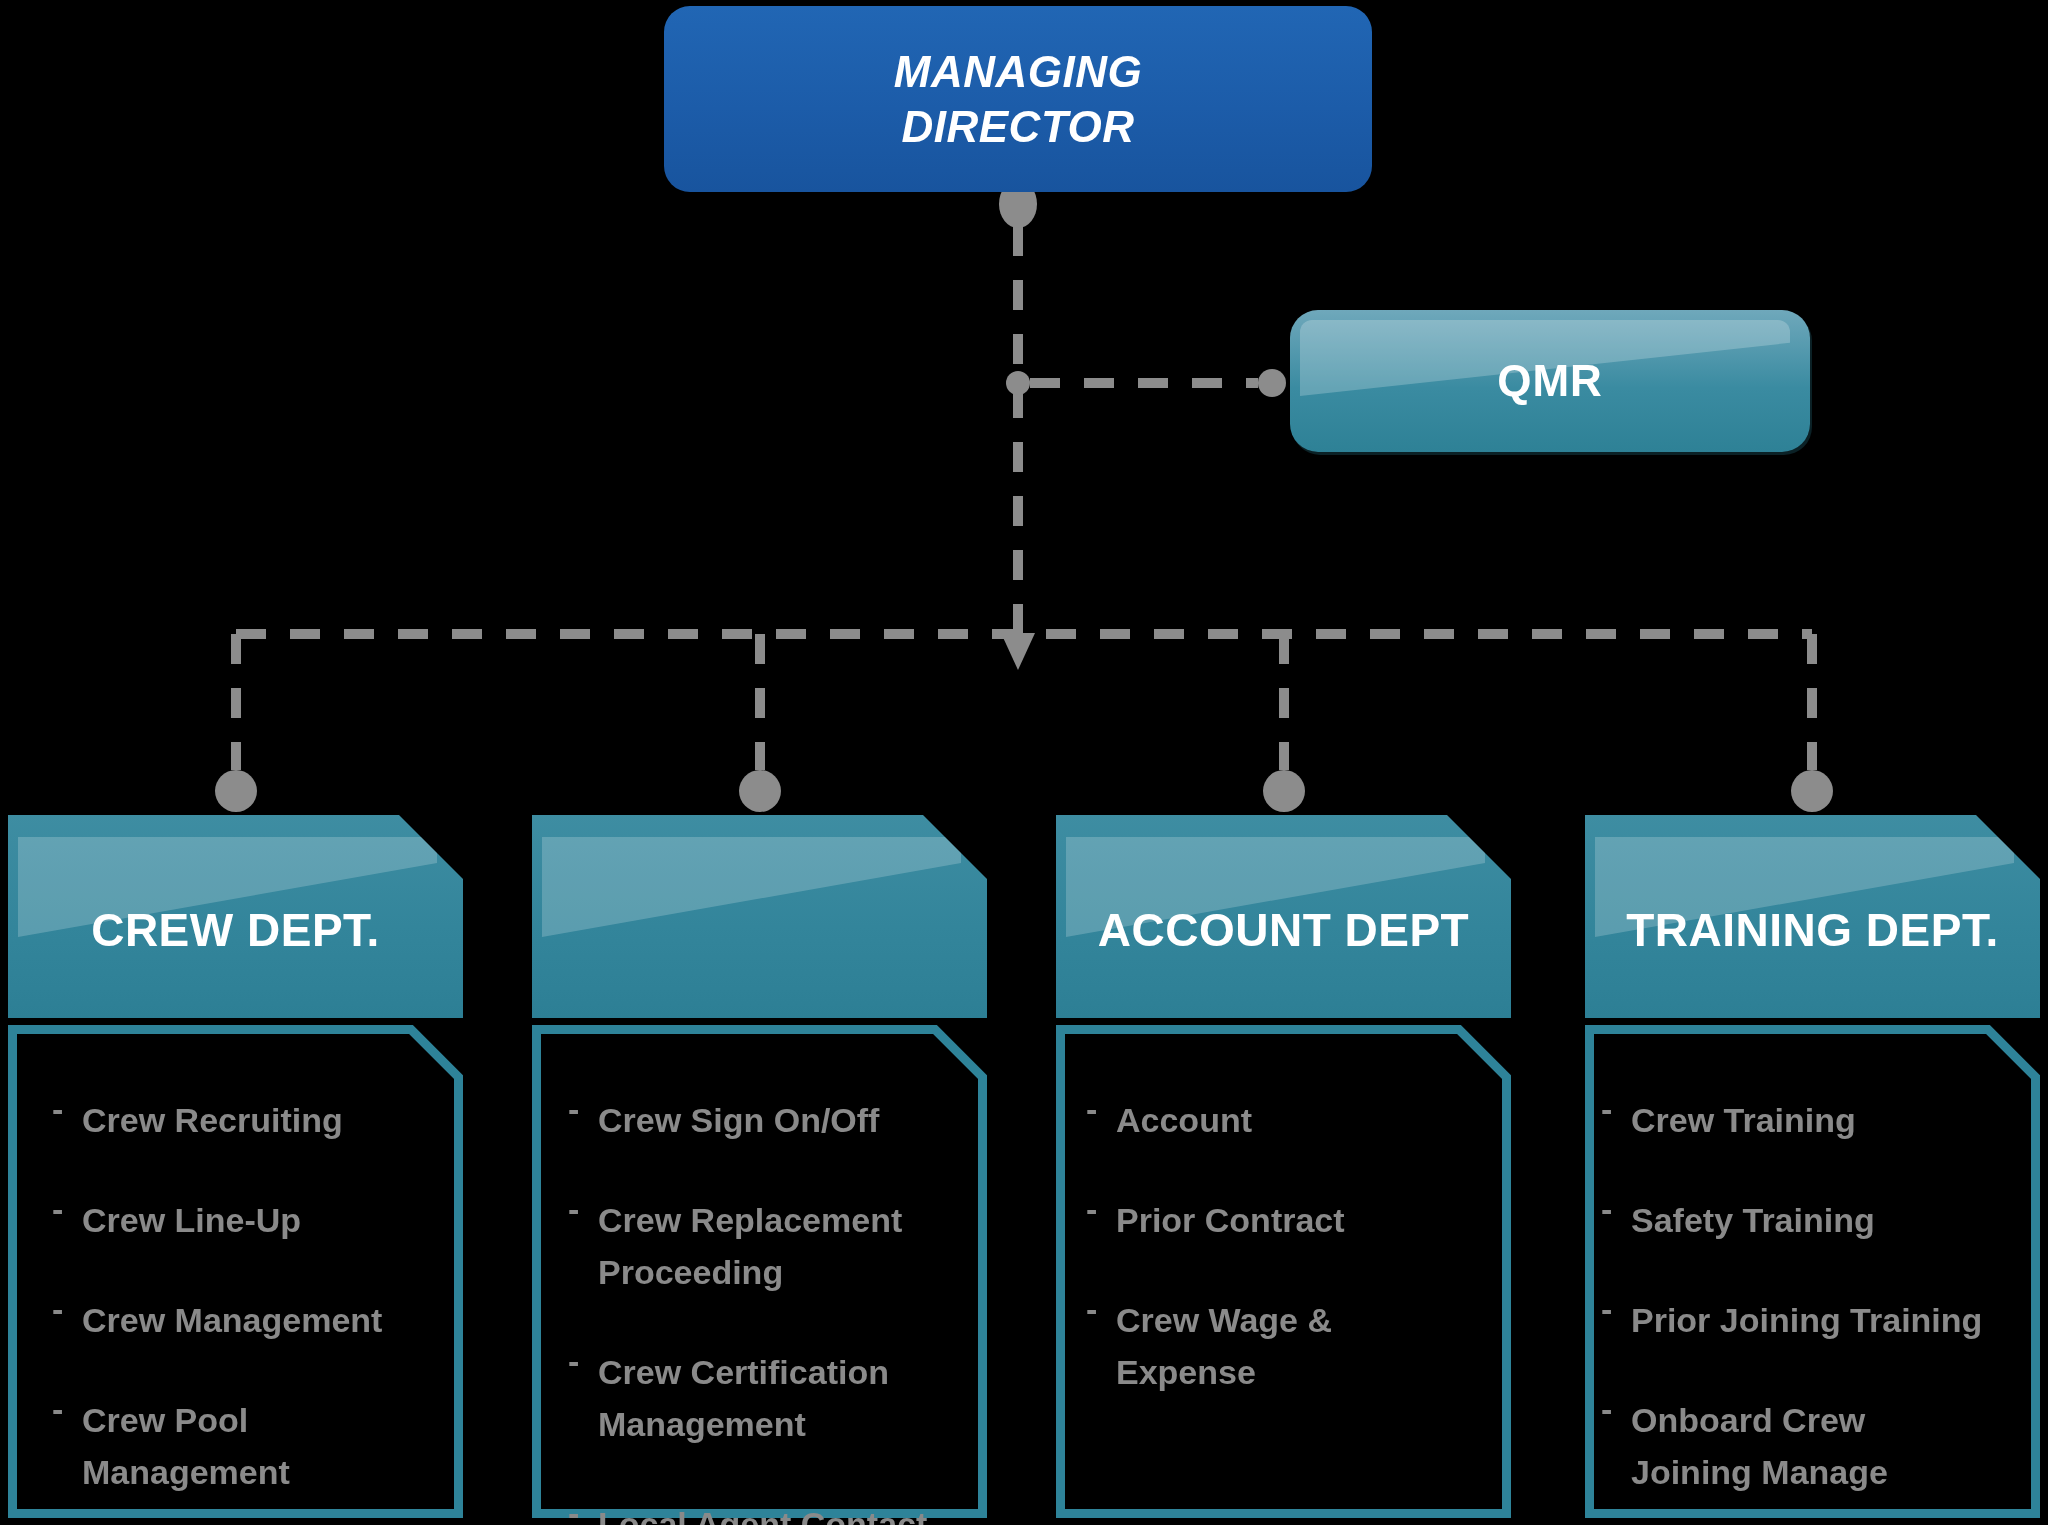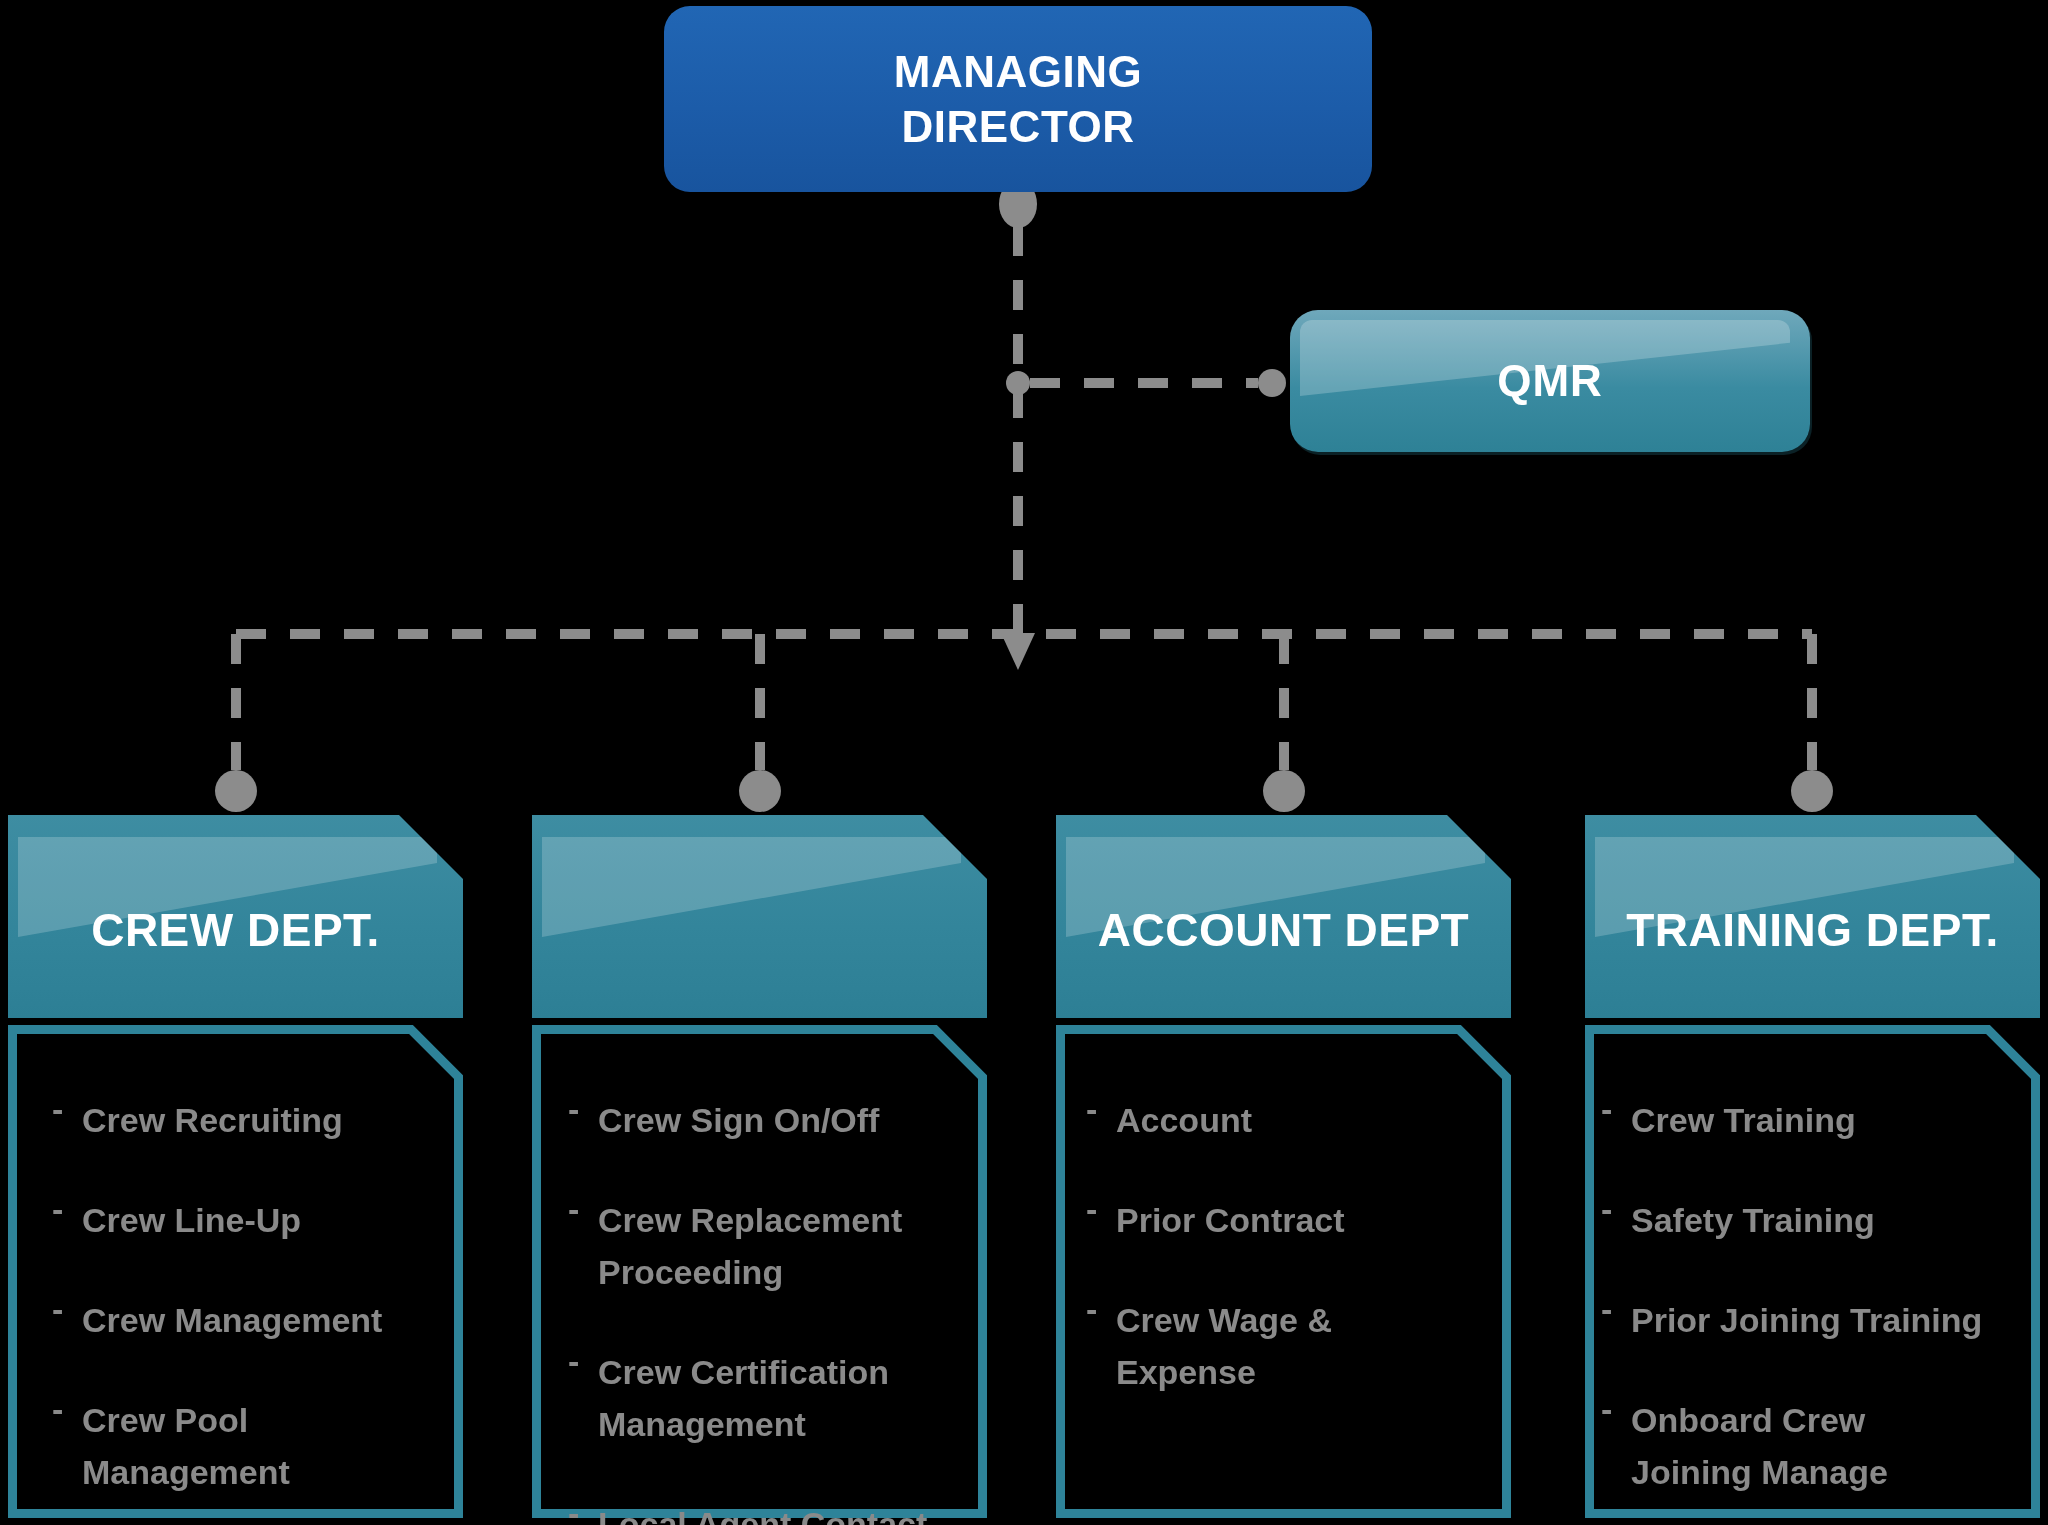--- a/index.html
+++ b/index.html
@@ -14,21 +14,21 @@
 
   
   .md-box {
     position: absolute; left: 664px; top: 6px; width: 708px; height: 186px;
     background: linear-gradient(180deg, #2166b4 0%, #1c5ca9 55%, #18549e 100%);
     border-radius: 26px; z-index: 2;
     display: flex; align-items: center; justify-content: center;
   }
   .md-label {
     color: #ffffff; font-weight: bold; font-size: 44px; line-height: 55px;
-    text-align: center; white-space: pre-line; letter-spacing: 0.5px;
+    text-align: center; white-space: pre-line; letter-spacing: 0.5px; font-style: italic;
   }
 
   
   .qmr-box {
     position: absolute; left: 1290px; top: 310px; width: 520px; height: 142px;
     background: linear-gradient(180deg, #6fa8bb 0%, #3a8ba1 55%, #2e8196 100%);
     border-radius: 28px; z-index: 2;
     display: flex; align-items: center; justify-content: center;
     box-shadow: 2px 3px 0 rgba(20,60,70,0.55);
   }

